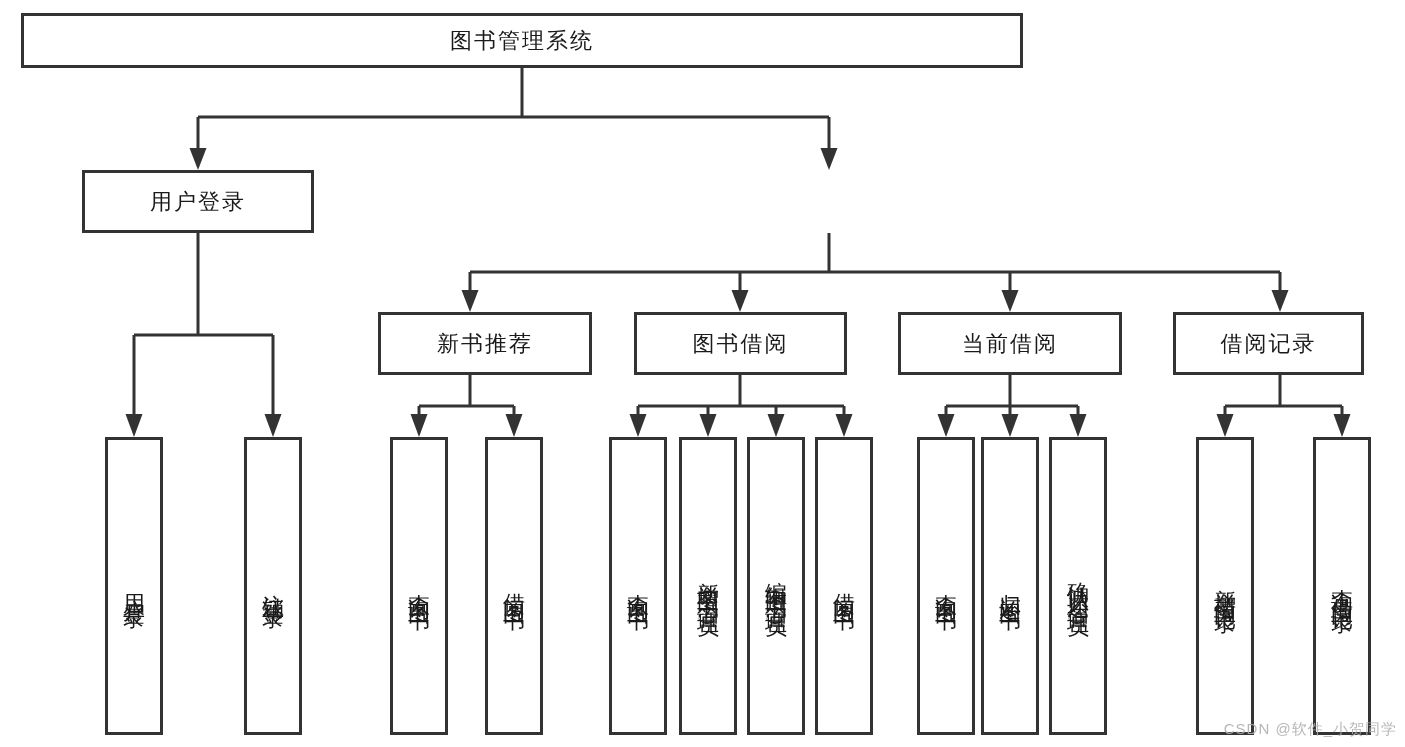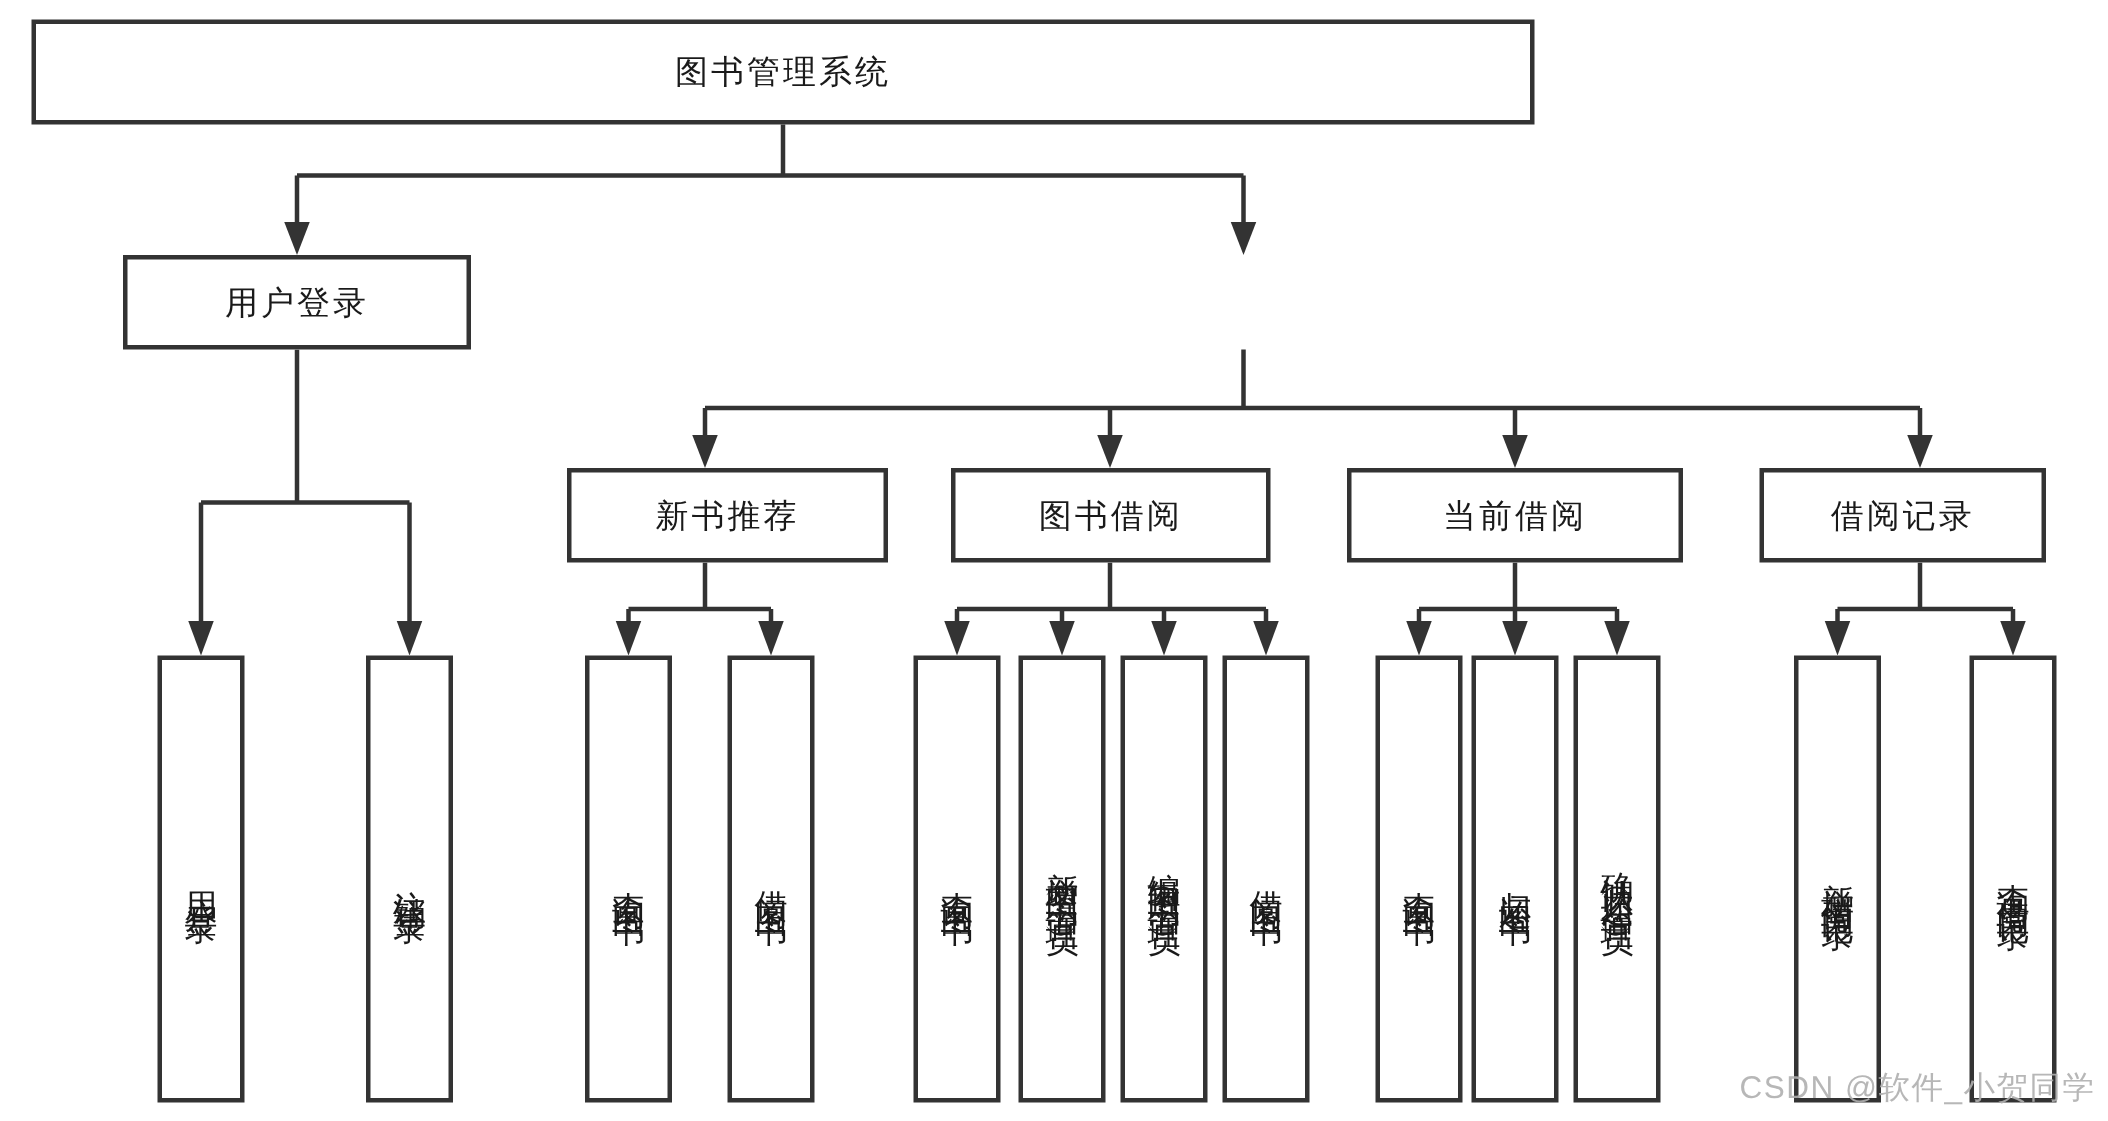--- a/index.html
+++ b/index.html
@@ -41,21 +41,21 @@
     writing-mode: vertical-rl;
     font-size: 22px;
     letter-spacing: 5px;
     line-height: 1;
     white-space: nowrap;
   }
   .watermark {
     position: absolute;
     right: 8px;
     bottom: 8px;
-    font-size: 21px;
+    font-size: 15px;
     color: rgba(175,175,175,0.9);
     letter-spacing: 1px;
     white-space: nowrap;
     z-index: 5;
   }
 </style>
 </head>
 <body>
 
 <div class="canvas">
@@ -112,21 +112,21 @@
       <polygon points="767.5,414 784.5,414 776,437"></polygon>
       <polygon points="835.5,414 852.5,414 844,437"></polygon>
       <polygon points="937.5,414 954.5,414 946,437"></polygon>
       <polygon points="1001.5,414 1018.5,414 1010,437"></polygon>
       <polygon points="1069.5,414 1086.5,414 1078,437"></polygon>
       <polygon points="1216.5,414 1233.5,414 1225,437"></polygon>
       <polygon points="1333.5,414 1350.5,414 1342,437"></polygon>
     </g>
   </svg>
 
-  <div class="node" style="left:21px; top:13px; width:1002px; height:70px;text-align:right;">
+  <div class="node" style="left:21px; top:13px; width:1002px; height:55px;text-align:right;">
     <span class="h-label">图书管理系统</span>
   </div>
 
   <div class="node" style="left:82px; top:170px; width:232px; height:63px;">
     <span class="h-label">用户登录</span>
   </div>
 
   <div class="node" style="left:378px; top:312px; width:214px; height:63px;">
     <span class="h-label">新书推荐</span>
   </div>

